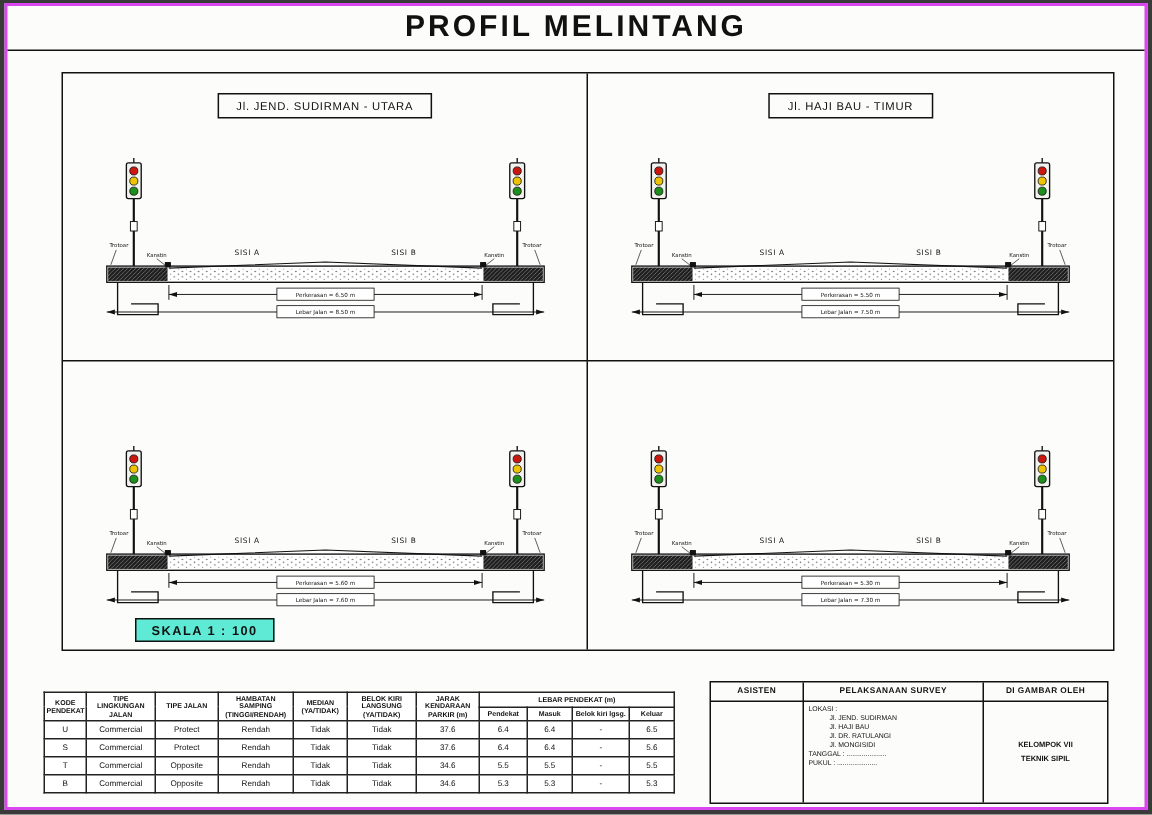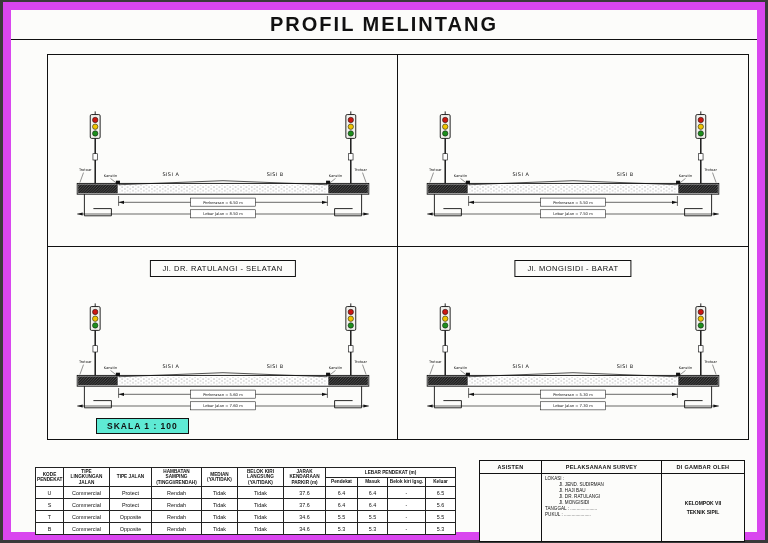--- a/index.html
+++ b/index.html
@@ -2,21 +2,21 @@
 <html><head>
 <meta charset="utf-8">
 <style>
   html,body{margin:0;padding:0;}
   body{
     width:768px;height:543px;position:relative;background:#3a3a3a;
     font-family:"Liberation Sans", sans-serif;color:#111;overflow:hidden;
   }
   .sheet{
     position:absolute;left:3px;top:2px;right:3px;bottom:3px;
-    background:#fcfcfa;border:8px solid #d946ef;padding-left:40px;
+    background:#fcfcfa;border:2px solid #d946ef;padding-left:40px;
   }
   
   .title-strip{
     position:absolute;left:0;top:0;right:0;height:29px;
     border-bottom:1.5px solid #111;display:flex;align-items:center;justify-content:center;
   }
   .sheet-title{
     font-size:20px;font-weight:bold;letter-spacing:2px;
     font-family:"Liberation Sans", sans-serif;
   }
@@ -75,20 +75,21 @@
 <body>
 
 <div class="sheet">
 
   <div class="title-strip">
     <div class="sheet-title">PROFIL MELINTANG</div>
   </div>
 
   <div class="drawing">
     <div class="quad">
+      <div class="street-label">Jl. JEND. SUDIRMAN - UTARA</div>
       <div class="xsec">
           <svg viewBox="0 0 340 138">
             <defs>
               <pattern id="h0" width="3" height="3" patternUnits="userSpaceOnUse">
                 <rect width="3" height="3" fill="#1e1e1e"></rect>
                 <path d="M0,3 L3,0" stroke="#8a8a8a" stroke-width="0.5"></path>
               </pattern>
               <pattern id="s0" width="6" height="4" patternUnits="userSpaceOnUse">
                 <circle cx="1" cy="1" r="0.5" fill="#3c3c3c"></circle>
                 <circle cx="4" cy="3" r="0.5" fill="#3c3c3c"></circle>
@@ -151,20 +152,21 @@
             <g>
               <rect x="134" y="111.3" width="72" height="9" fill="#fff" stroke="#111" stroke-width="0.6"></rect>
               <text x="170" y="117.6" font-size="4.2" text-anchor="middle">Perkerasan = 6.50 m</text>
               <rect x="134" y="124.3" width="72" height="9" fill="#fff" stroke="#111" stroke-width="0.6"></rect>
               <text x="170" y="130.6" font-size="4.2" text-anchor="middle">Lebar Jalan = 8.50 m</text>
             </g>
           </svg>
         </div>
     </div>
     <div class="quad">
+      <div class="street-label">Jl. HAJI BAU - TIMUR</div>
       <div class="xsec">
           <svg viewBox="0 0 340 138">
             <defs>
               <pattern id="h1" width="3" height="3" patternUnits="userSpaceOnUse">
                 <rect width="3" height="3" fill="#1e1e1e"></rect>
                 <path d="M0,3 L3,0" stroke="#8a8a8a" stroke-width="0.5"></path>
               </pattern>
               <pattern id="s1" width="6" height="4" patternUnits="userSpaceOnUse">
                 <circle cx="1" cy="1" r="0.5" fill="#3c3c3c"></circle>
                 <circle cx="4" cy="3" r="0.5" fill="#3c3c3c"></circle>
@@ -227,21 +229,20 @@
             <g>
               <rect x="134" y="111.3" width="72" height="9" fill="#fff" stroke="#111" stroke-width="0.6"></rect>
               <text x="170" y="117.6" font-size="4.2" text-anchor="middle">Perkerasan = 5.50 m</text>
               <rect x="134" y="124.3" width="72" height="9" fill="#fff" stroke="#111" stroke-width="0.6"></rect>
               <text x="170" y="130.6" font-size="4.2" text-anchor="middle">Lebar Jalan = 7.50 m</text>
             </g>
           </svg>
         </div>
     </div>
     <div class="quad">
-      <div class="street-label">Jl. DR. RATULANGI - SELATAN</div>
       <div class="xsec">
           <svg viewBox="0 0 340 138">
             <defs>
               <pattern id="h2" width="3" height="3" patternUnits="userSpaceOnUse">
                 <rect width="3" height="3" fill="#1e1e1e"></rect>
                 <path d="M0,3 L3,0" stroke="#8a8a8a" stroke-width="0.5"></path>
               </pattern>
               <pattern id="s2" width="6" height="4" patternUnits="userSpaceOnUse">
                 <circle cx="1" cy="1" r="0.5" fill="#3c3c3c"></circle>
                 <circle cx="4" cy="3" r="0.5" fill="#3c3c3c"></circle>
@@ -304,21 +305,20 @@
             <g>
               <rect x="134" y="111.3" width="72" height="9" fill="#fff" stroke="#111" stroke-width="0.6"></rect>
               <text x="170" y="117.6" font-size="4.2" text-anchor="middle">Perkerasan = 5.60 m</text>
               <rect x="134" y="124.3" width="72" height="9" fill="#fff" stroke="#111" stroke-width="0.6"></rect>
               <text x="170" y="130.6" font-size="4.2" text-anchor="middle">Lebar Jalan = 7.60 m</text>
             </g>
           </svg>
         </div>
     </div>
     <div class="quad">
-      <div class="street-label">Jl. MONGISIDI - BARAT</div>
       <div class="xsec">
           <svg viewBox="0 0 340 138">
             <defs>
               <pattern id="h3" width="3" height="3" patternUnits="userSpaceOnUse">
                 <rect width="3" height="3" fill="#1e1e1e"></rect>
                 <path d="M0,3 L3,0" stroke="#8a8a8a" stroke-width="0.5"></path>
               </pattern>
               <pattern id="s3" width="6" height="4" patternUnits="userSpaceOnUse">
                 <circle cx="1" cy="1" r="0.5" fill="#3c3c3c"></circle>
                 <circle cx="4" cy="3" r="0.5" fill="#3c3c3c"></circle>

